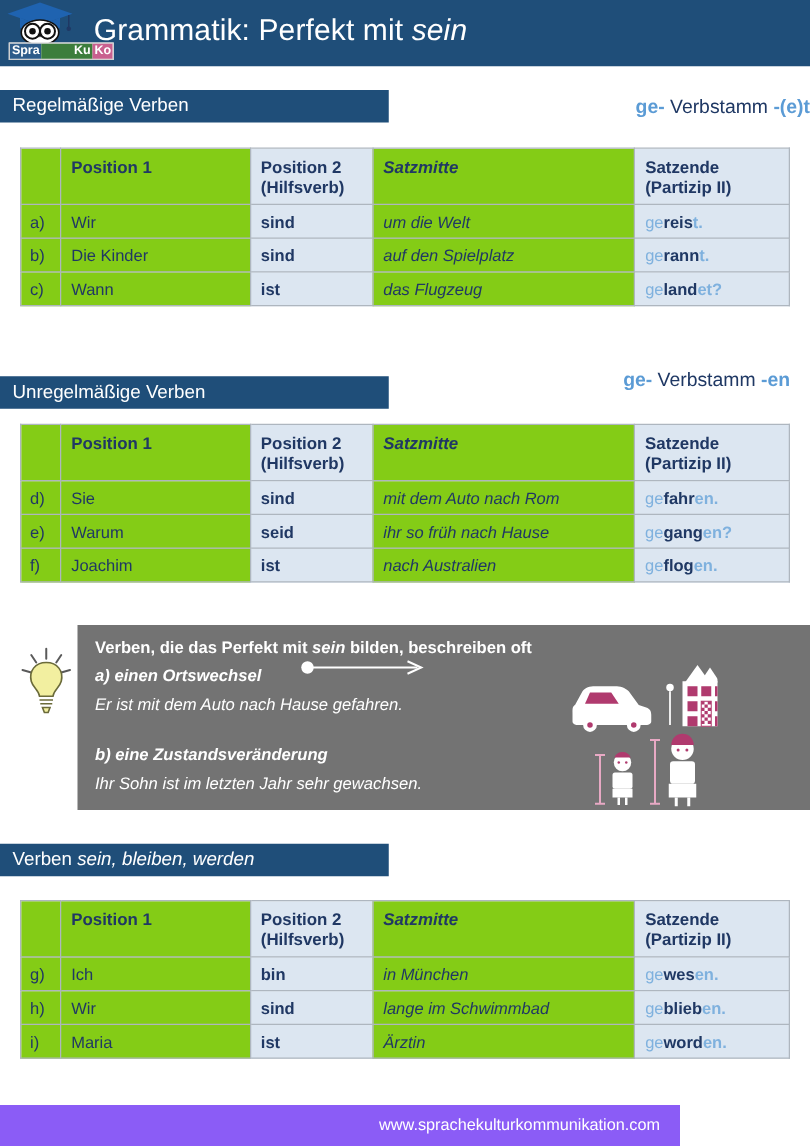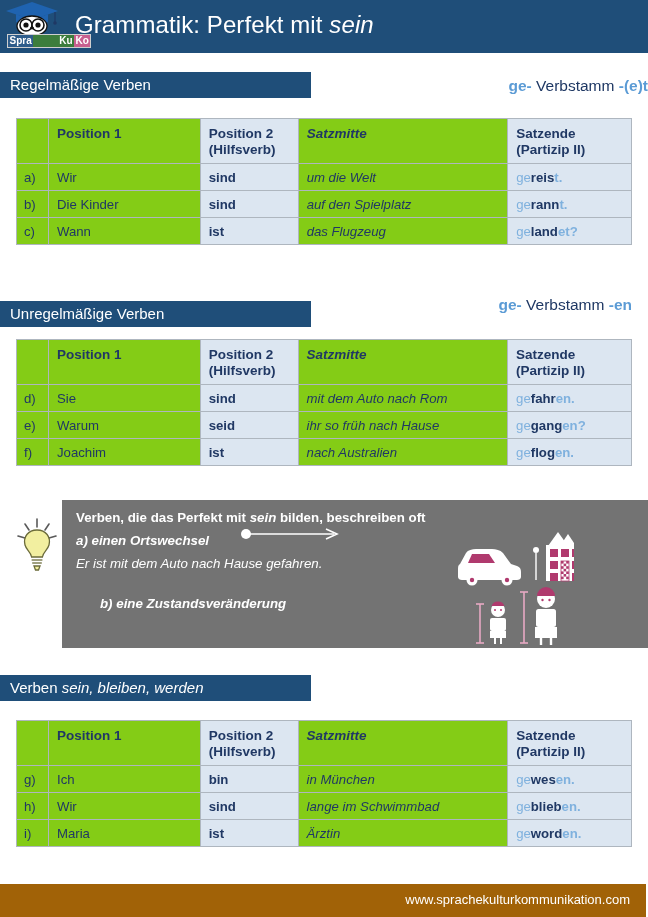--- a/index.html
+++ b/index.html
@@ -110,22 +110,22 @@
   .tip-bold  { font-weight: bold; }
   .tip-ital  { font-style: italic; }
   .tip-bi    { font-weight: bold; font-style: italic; }
   .bulb { position: absolute; left: 13px; top: 516px; width: 48px; height: 60px; }
   .tip-art { position: absolute; left: 0; top: 0; width: 512px; height: 148px; pointer-events: none; }
   .arrow-art { position: absolute; left: 176px; top: 25px; width: 110px; height: 18px; }
 
   
   .footer {
     position: absolute; left: 0; top: 884px;
-    width: 646px; height: 33px;
-    background: #a16207;
+    width: 544px; height: 33px;
+    background: #8b5cf6;
   }
   .footer-url {
     position: absolute; right: 16px; top: 8px;
     color: #FFFFFF; font-size: 13px; white-space: nowrap;
   }
 </style>
 </head>
 <body>
 
 <div class="titlebar"></div>
@@ -270,21 +270,22 @@
     </g>
   </svg>
 </div>
 
 <div class="tipbox">
   <div class="tip-line tip-bold" style="top:10px;">
     <span>Verben, die das Perfekt mit </span><span class="tip-bi">sein</span><span> bilden, beschreiben oft</span>
   </div>
   <div class="tip-line tip-bi" style="top:33px;">a) einen Ortswechsel</div>
   <div class="tip-line tip-ital" style="top:56px;">Er ist mit dem Auto nach Hause gefahren.</div>
-  <div class="tip-line tip-bi" style="top:96px;margin-left:24px;">b) eine Zustandsveränderung</div>
+  <div class="tip-line tip-bi" style="top:96px;">b) eine Zustandsveränderung</div>
+  <div class="tip-line tip-ital" style="top:119px;">Ihr Sohn ist im letzten Jahr sehr gewachsen.</div>
 
   <svg class="arrow-art" viewBox="0 0 110 18" aria-hidden="true">
     <circle cx="8" cy="9" r="5" fill="#FFFFFF"></circle>
     <line x1="12" y1="9" x2="96" y2="9" stroke="#FFFFFF" stroke-width="1.6"></line>
     <polyline points="88,4 99,9 88,14" fill="none" stroke="#FFFFFF" stroke-width="1.6"></polyline>
   </svg>
 
   <svg class="tip-art" viewBox="0 0 512 148" aria-hidden="true">
 
     <g>

